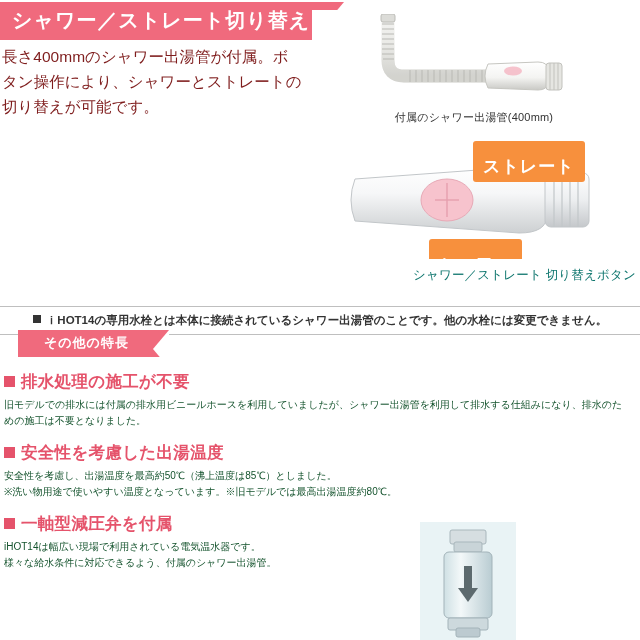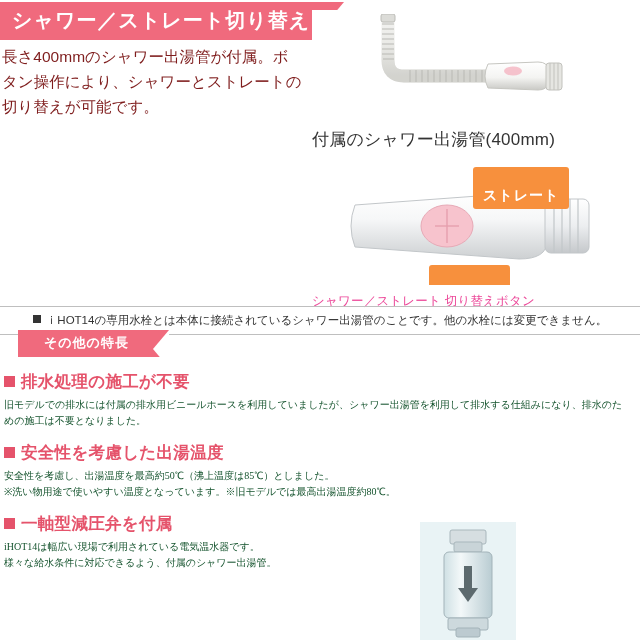--- a/index.html
+++ b/index.html
@@ -83,35 +83,35 @@
     position: relative;
     background: #ffffff;
     overflow: hidden;
   }
   .photo-1 {
     width: 322px;
     height: 96px;
     margin-top: 2px;
   }
   .caption {
-    text-align: left;
-    font-size: 17px;
+    text-align: center;
+    font-size: 11px;
     color: #333333;
-    margin-top: 22px;
+    margin-top: 4px;
     letter-spacing: 0.2px;
   }
   .photo-2 {
     width: 250px;
     height: 120px;
     margin: 14px auto 0 auto;
   }
   .caption-2 {
-    text-align: left;
+    text-align: right;
     font-size: 12.5px;
-    color: #ec4899;
+    color: #0f766e;
     margin-top: 8px;
   }
 
   
   .hose {
     position: absolute;
     left: 58px;
     top: 4px;
     width: 210px;
     height: 88px;
@@ -123,40 +123,41 @@
     position: absolute;
     left: 0;
     top: 0;
     width: 250px;
     height: 120px;
   }
   .tag {
     position: absolute;
     background: #f7903d;
     color: #ffffff;
-    font-size: 14px;
+    font-size: 17px;
     font-weight: bold;
-    padding: 20px 10px 4px 10px;
+    padding: 14px 10px 4px 10px;
     border-radius: 3px;
     letter-spacing: 1px;
     white-space: nowrap;
   }
   .tag-straight { left: 124px; top: 2px; }
   .tag-shower   { left: 68px;  top: 100px; margin-left: 12px; }
 
   
   .note-row {
     position: absolute;
     left: 0;
     top: 306px;
     width: 640px;
     border-top: 1px solid #bfbfbf;
     border-bottom: 1px solid #bfbfbf;
     padding: 5px 0 6px 0;
     box-sizing: border-box;
+    font-weight: bold;
   }
   .note-text {
     font-size: 11.5px;
     color: #333333;
     text-align: center;
     line-height: 1.4;
   }
   .sq {
     display: inline-block;
     width: 8px;
@@ -175,21 +176,21 @@
   }
   .heading-wrap-2 {
     margin-left: 18px;
     margin-top: 0;
   }
   .ribbon-heading.wide {
     padding: 5px 40px 6px 26px;
     font-size: 13px;
   }
 
-  .sub-block { margin: 14px 16px 0 4px; font-family: Liberation Serif, serif; }
+  .sub-block { margin: 14px 16px 0 4px; }
   .sub-heading {
     color: #e5536b;
     font-size: 16.5px;
     font-weight: bold;
     margin: 0 0 4px 0;
     letter-spacing: 0.3px;
   }
   .sub-heading .bullet-sq {
     display: inline-block;
     width: 11px;

